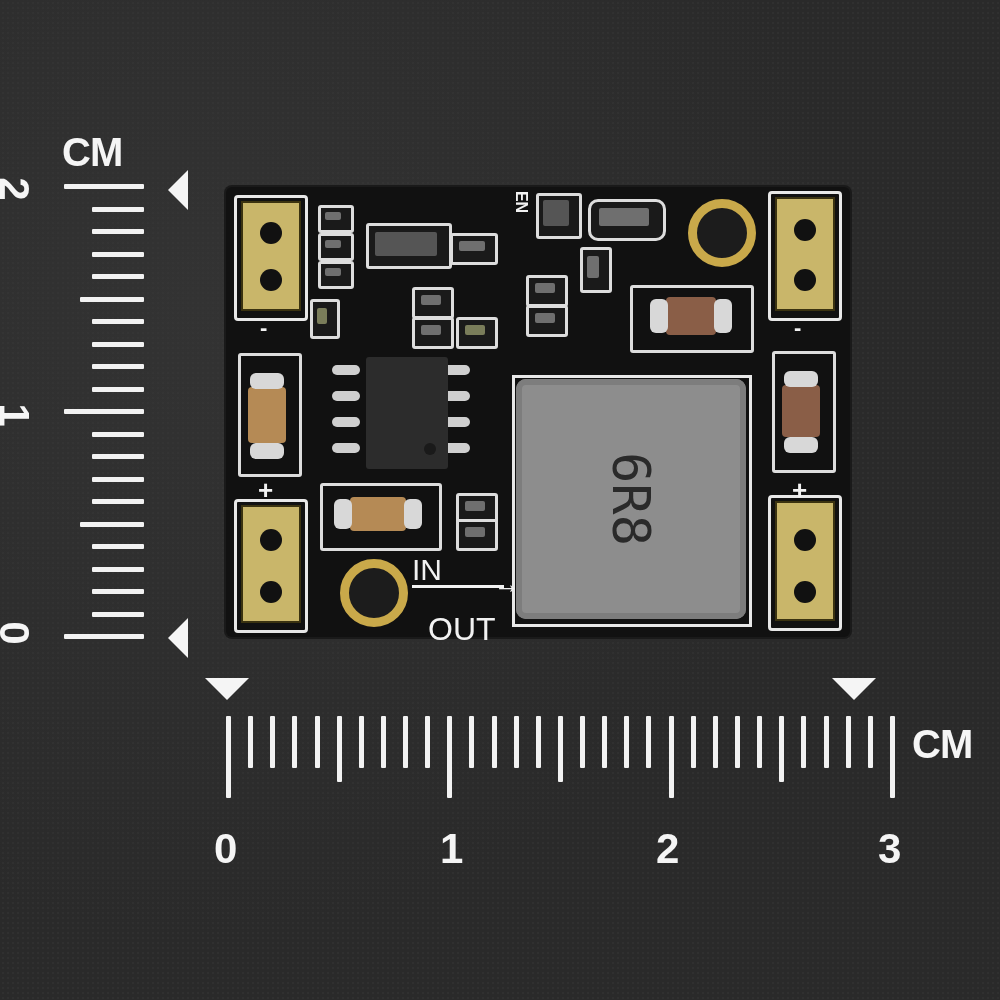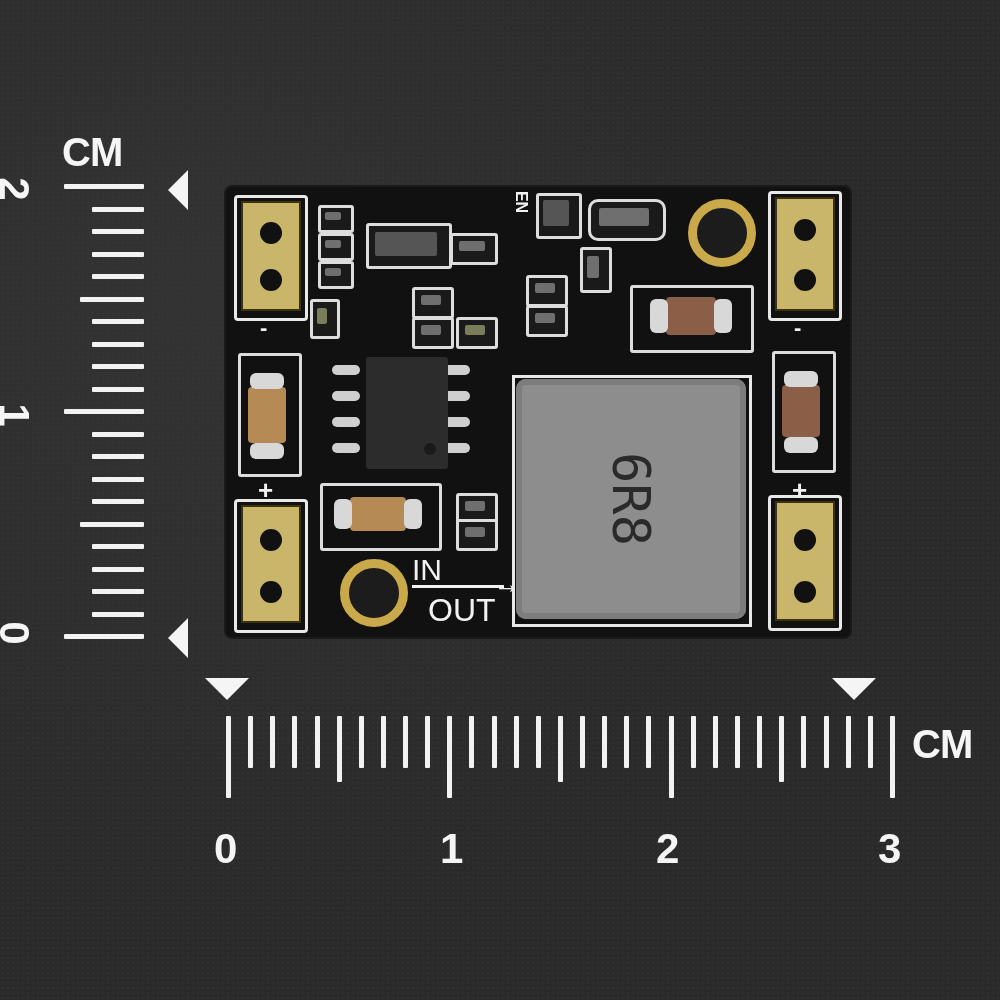--- a/index.html
+++ b/index.html
@@ -225,14 +225,14 @@
   </div>
 
   <div class="ind-frame" style="left:286px;top:188px;width:234px;height:246px;"></div>
   <div class="inductor">
     <div class="ind-text" style="top:90px;">6R8</div>
   </div>
 
   <div class="silk" style="left:186px;top:366px;font-size:30px;font-weight:normal;">IN</div>
   <div style="position:absolute;left:186px;top:398px;width:92px;height:3px;background:#f2f2f2;"></div>
   <div class="silk" style="left:268px;top:382px;font-size:26px;font-weight:normal;">→</div>
-  <div class="silk" style="left:202px;top:405px;font-size:32px;font-weight:normal;">OUT</div>
+  <div class="silk" style="left:202px;top:424px;font-size:32px;font-weight:normal;">OUT</div>
 </div>
 
 </body></html>

